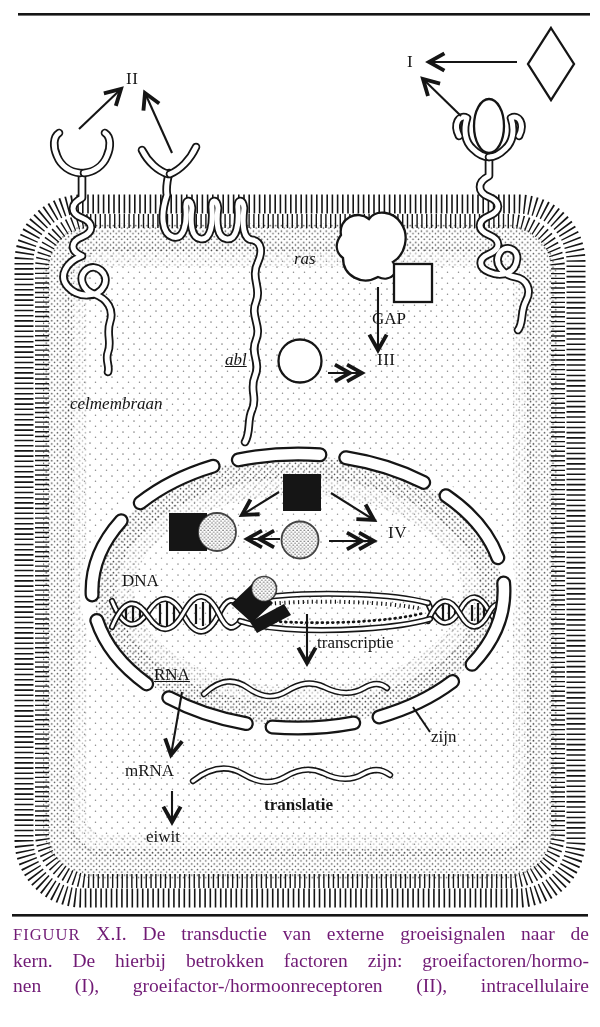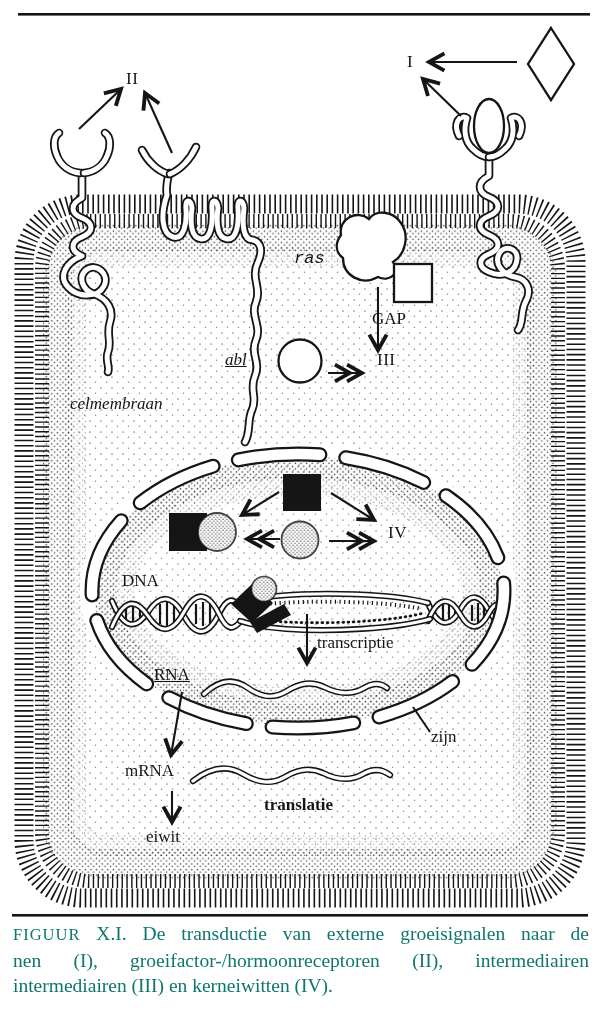--- a/index.html
+++ b/index.html
@@ -16,21 +16,21 @@
   .dnaB{fill:none;stroke:#151515;stroke-width:6.2;stroke-linecap:round;}
   .dnaW{fill:none;stroke:#ffffff;stroke-width:3.0;stroke-linecap:round;}
   .rnaB{fill:none;stroke:#151515;stroke-width:6.4;stroke-linecap:round;}
   .rnaW{fill:none;stroke:#ffffff;stroke-width:3.4;stroke-linecap:round;}
   .shape{fill:#ffffff;stroke:#151515;stroke-width:2.3;}
   .blk{fill:#151515;stroke:none;}
   .arr{fill:none;stroke:#151515;stroke-width:2.1;}
   .thin{fill:none;stroke:#151515;stroke-width:2;}
   
   .caption{position:absolute;left:13px;top:921px;width:576px;font-size:19.5px;
-           line-height:25.5px;color:#0f766e;}
+           line-height:25.5px;color:#701a75;}
   .cap-line{width:100%;}
   .just{text-align:justify;text-align-last:justify;}
   .smallcaps{font-size:16.5px;letter-spacing:1px;}
 </style>
 </head>
 <body>
 
 <div id="page">
 
   <svg id="art" width="600" height="1027" viewBox="0 0 600 1027">
@@ -237,33 +237,33 @@
       <path class="thin" d="M413,707 L430,732"></path>
     </g>
 
     <g>
       <rect x="12" y="914" width="576" height="2.6" fill="#151515"></rect>
     </g>
   </svg>
 
   <div class="lbl roman" style="left:126px;top:70px;">II</div>
   <div class="lbl roman" style="left:407px;top:53px;">I</div>
-  <div class="lbl ital" style="left:294px;top:250px;font-family:Liberation Mono, monospace;">ras</div>
+  <div class="lbl ital" style="left:294px;top:250px;">ras</div>
   <div class="lbl" style="left:372px;top:310px;">GAP</div>
   <div class="lbl ital" style="left:225px;top:351px;text-decoration:underline;">abl</div>
   <div class="lbl roman" style="left:377px;top:351px;">III</div>
   <div class="lbl" style="left:70px;top:395px;font-style:italic;">celmembraan</div>
   <div class="lbl roman" style="left:388px;top:524px;">IV</div>
   <div class="lbl" style="left:122px;top:572px;">DNA</div>
   <div class="lbl" style="left:317px;top:634px;">transcriptie</div>
   <div class="lbl" style="left:154px;top:666px;text-decoration:underline;">RNA</div>
   <div class="lbl" style="left:431px;top:728px;">zijn</div>
   <div class="lbl" style="left:125px;top:762px;">mRNA</div>
   <div class="lbl" style="left:264px;top:796px;font-weight:bold;">translatie</div>
   <div class="lbl" style="left:146px;top:828px;">eiwit</div>
 
   <div class="caption">
     <div class="cap-line just"><span class="smallcaps">FIGUUR</span><span> X.I. De transductie van externe groeisignalen naar de</span></div>
-    <div class="cap-line just">nen (I), groeifactor-/hormoonreceptoren (II), intermediairen</div>
-    <div class="cap-line">intermediairen (III) en kerneiwitten (IV).</div>
+    <div class="cap-line just">kern. De hierbij betrokken factoren zijn: groeifactoren/hormo-</div>
+    <div class="cap-line just">nen (I), groeifactor-/hormoonreceptoren (II), intracellulaire</div>
   </div>
 
 </div>
 
 </body></html>

